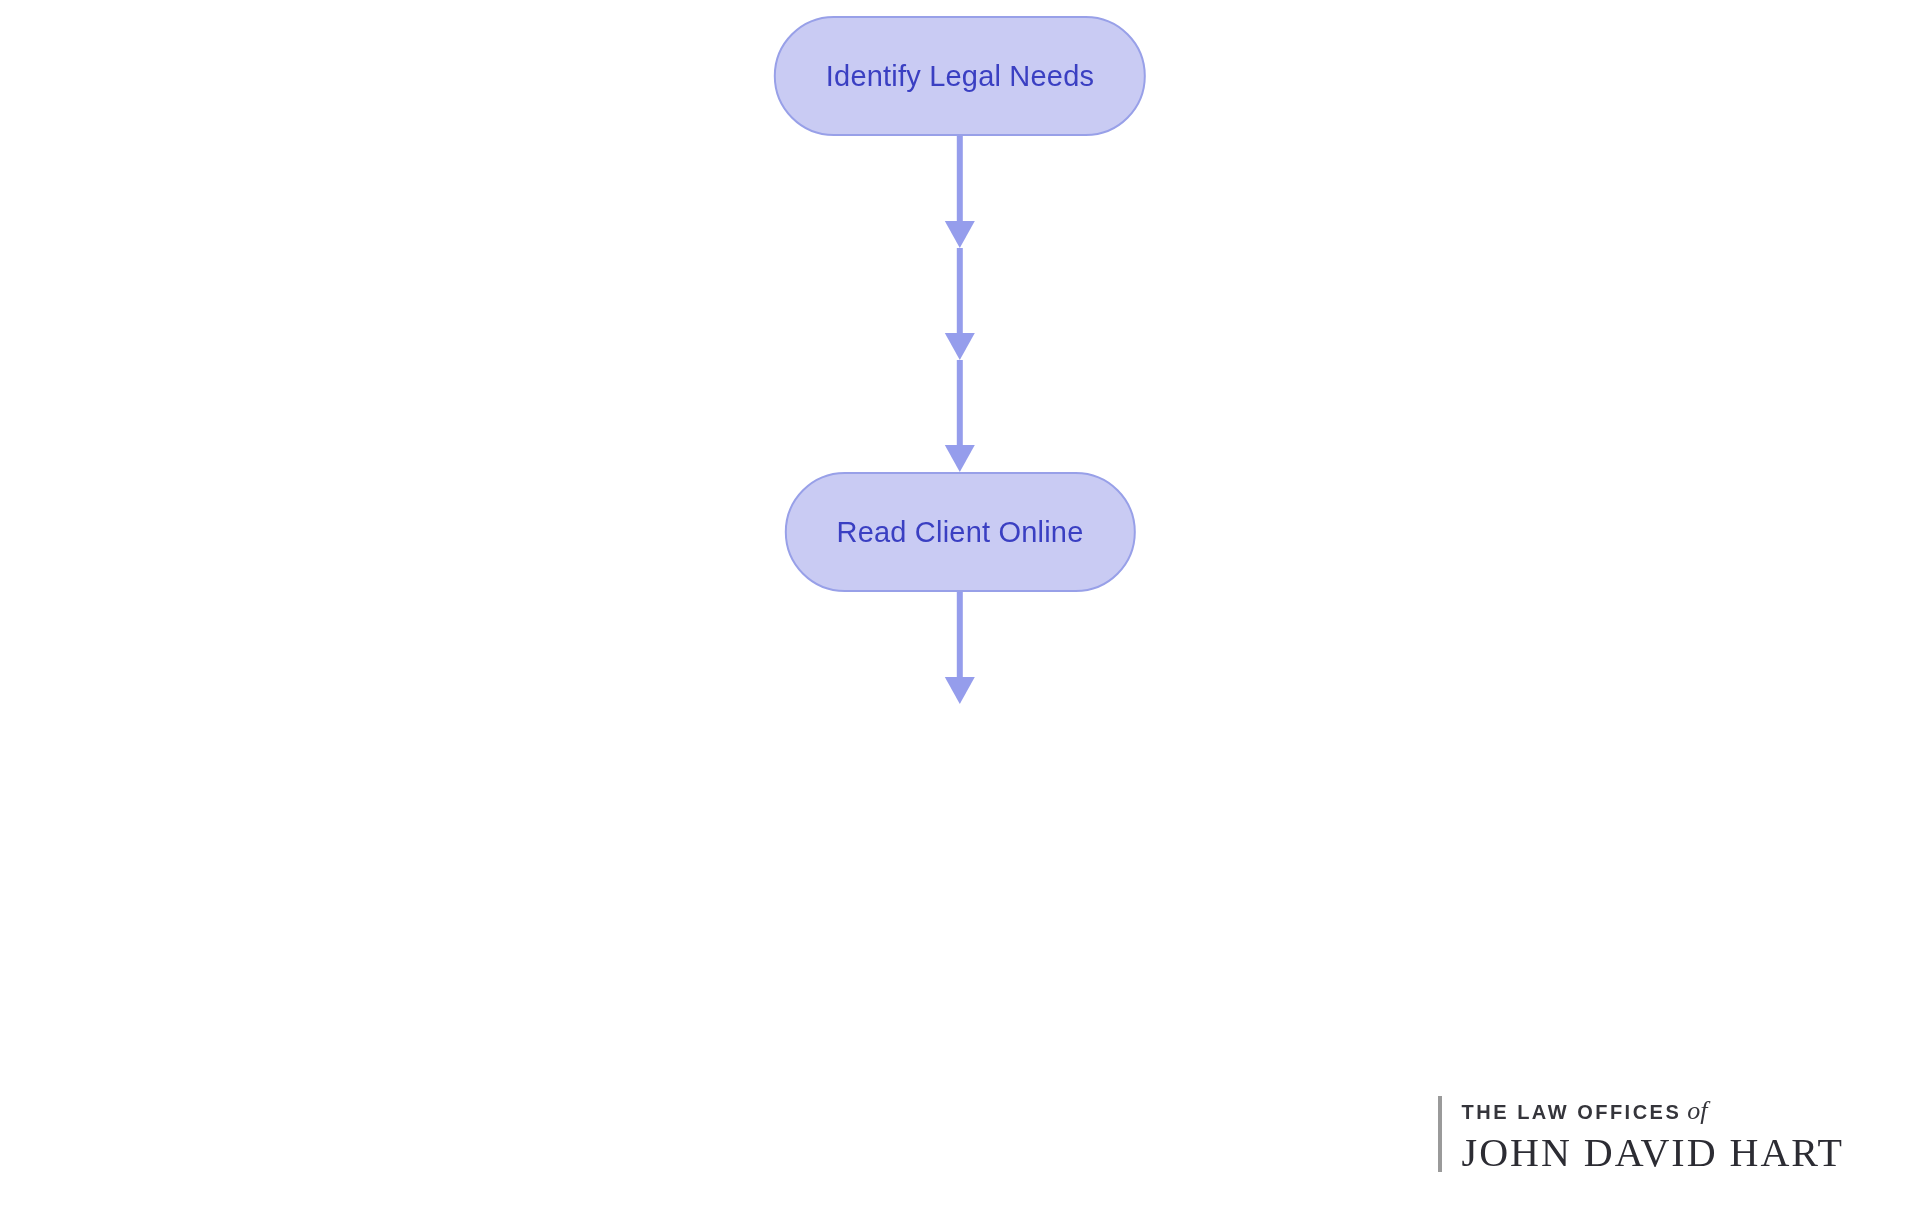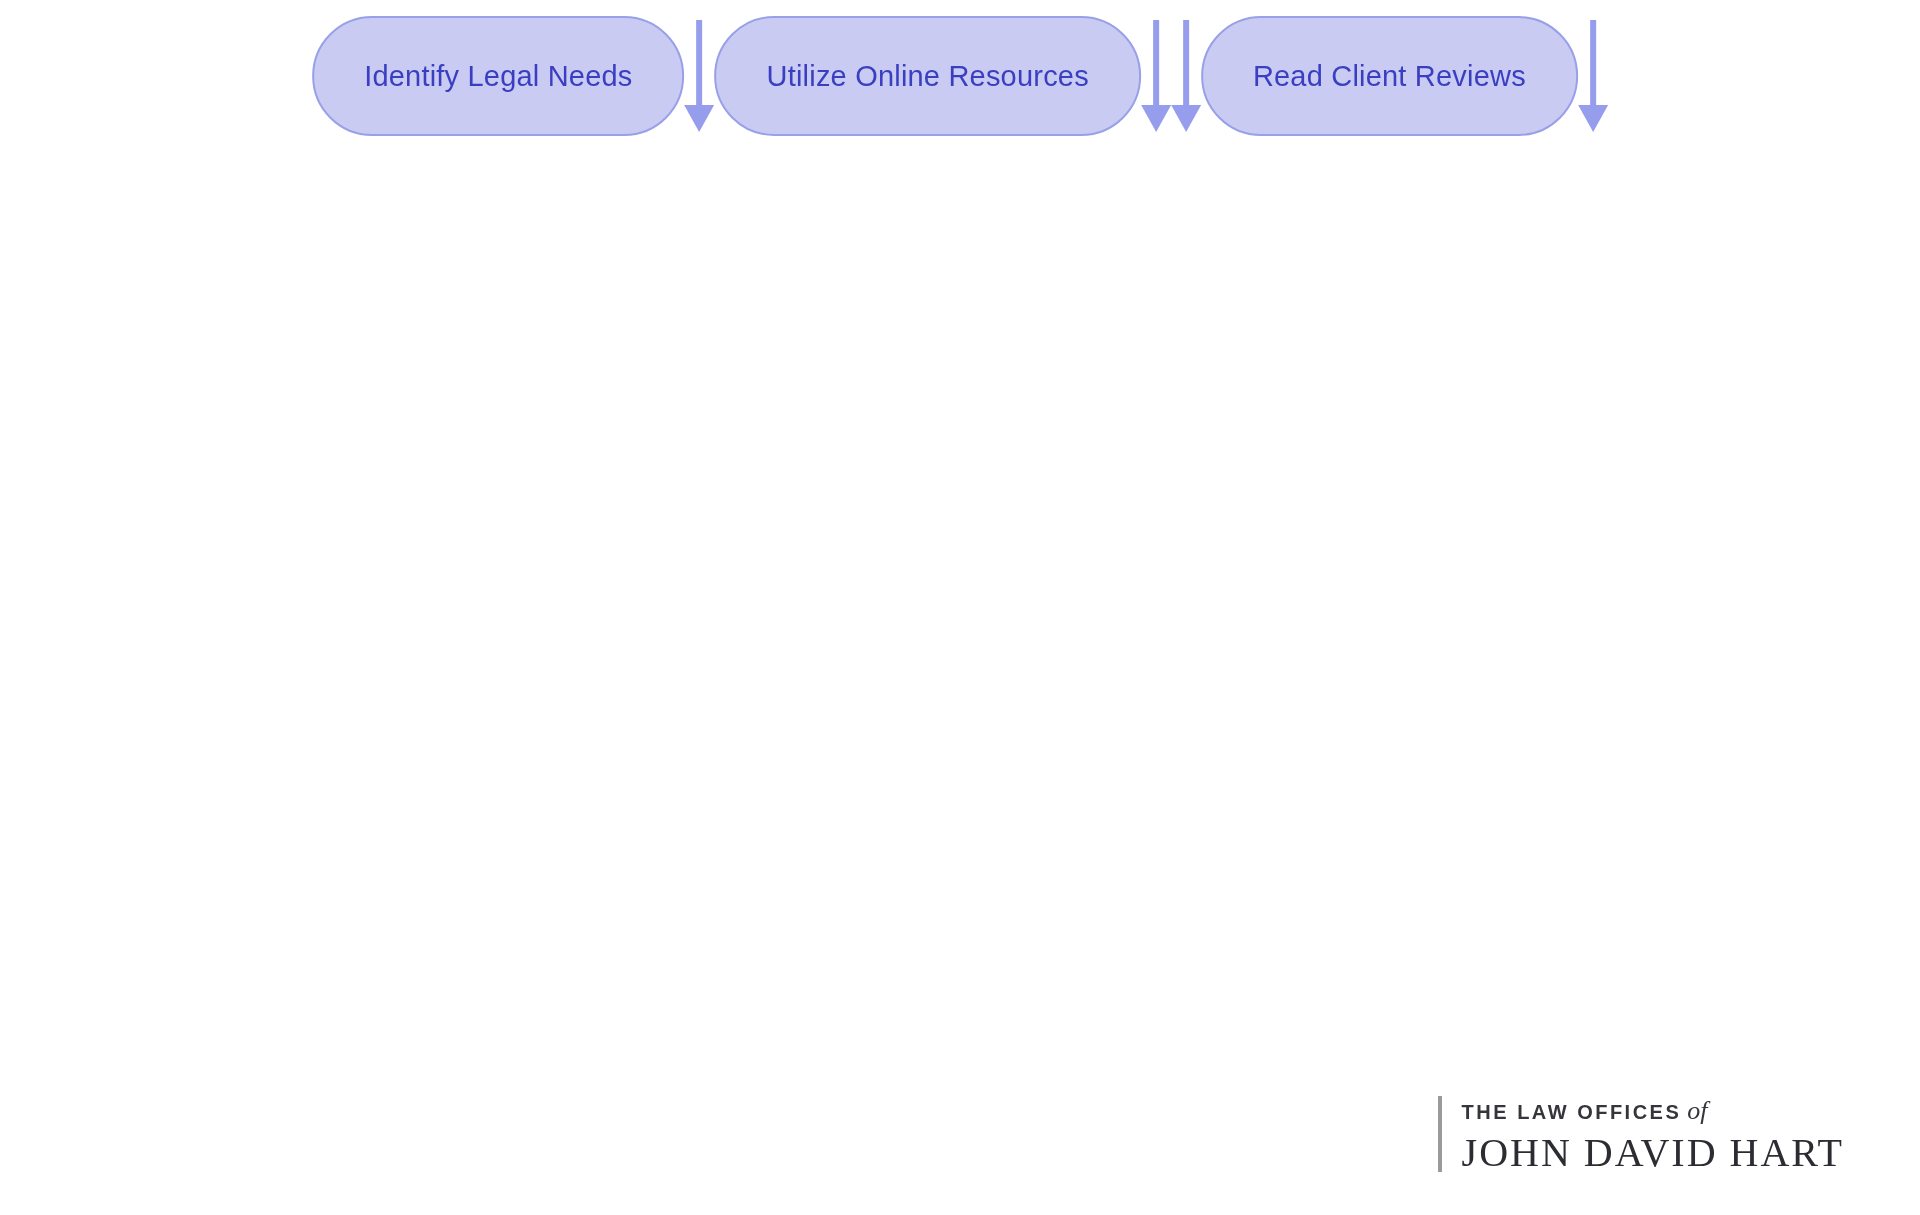--- a/index.html
+++ b/index.html
@@ -16,20 +16,21 @@
     overflow: hidden;
   }
 
   
   .flow {
     position: absolute;
     top: 16px;
     left: 50%;
     transform: translateX(-50%);
     display: flex;
+    flex-direction: column;
     align-items: center;
   }
   .node {
     height: 120px;
     padding: 0 50px;
     box-sizing: border-box;
     display: flex;
     align-items: center;
     justify-content: center;
     background: var(--node-fill, #c9cbf3);
@@ -137,37 +138,34 @@
   <div class="flow" id="flow">
   <div class="node">
     <span class="node-label">Identify Legal Needs</span>
   </div>
 
   <div class="arrow">
     <div class="arrow-line"></div>
     <div class="arrow-head"></div>
   </div>
 
-  <div class="node">
-    <span class="node-label">Utilize Online Resources</span>
-  </div>
 
   <div class="arrow">
     <div class="arrow-line"></div>
     <div class="arrow-head"></div>
   </div>
 
 
   <div class="arrow">
     <div class="arrow-line"></div>
     <div class="arrow-head"></div>
   </div>
 
   <div class="node">
-    <span class="node-label">Read Client Reviews</span>
+    <span class="node-label">Read Client Online</span>
   </div>
 
   <div class="arrow">
     <div class="arrow-line"></div>
     <div class="arrow-head"></div>
   </div>
 
 </div>
 
   <div class="logo">

